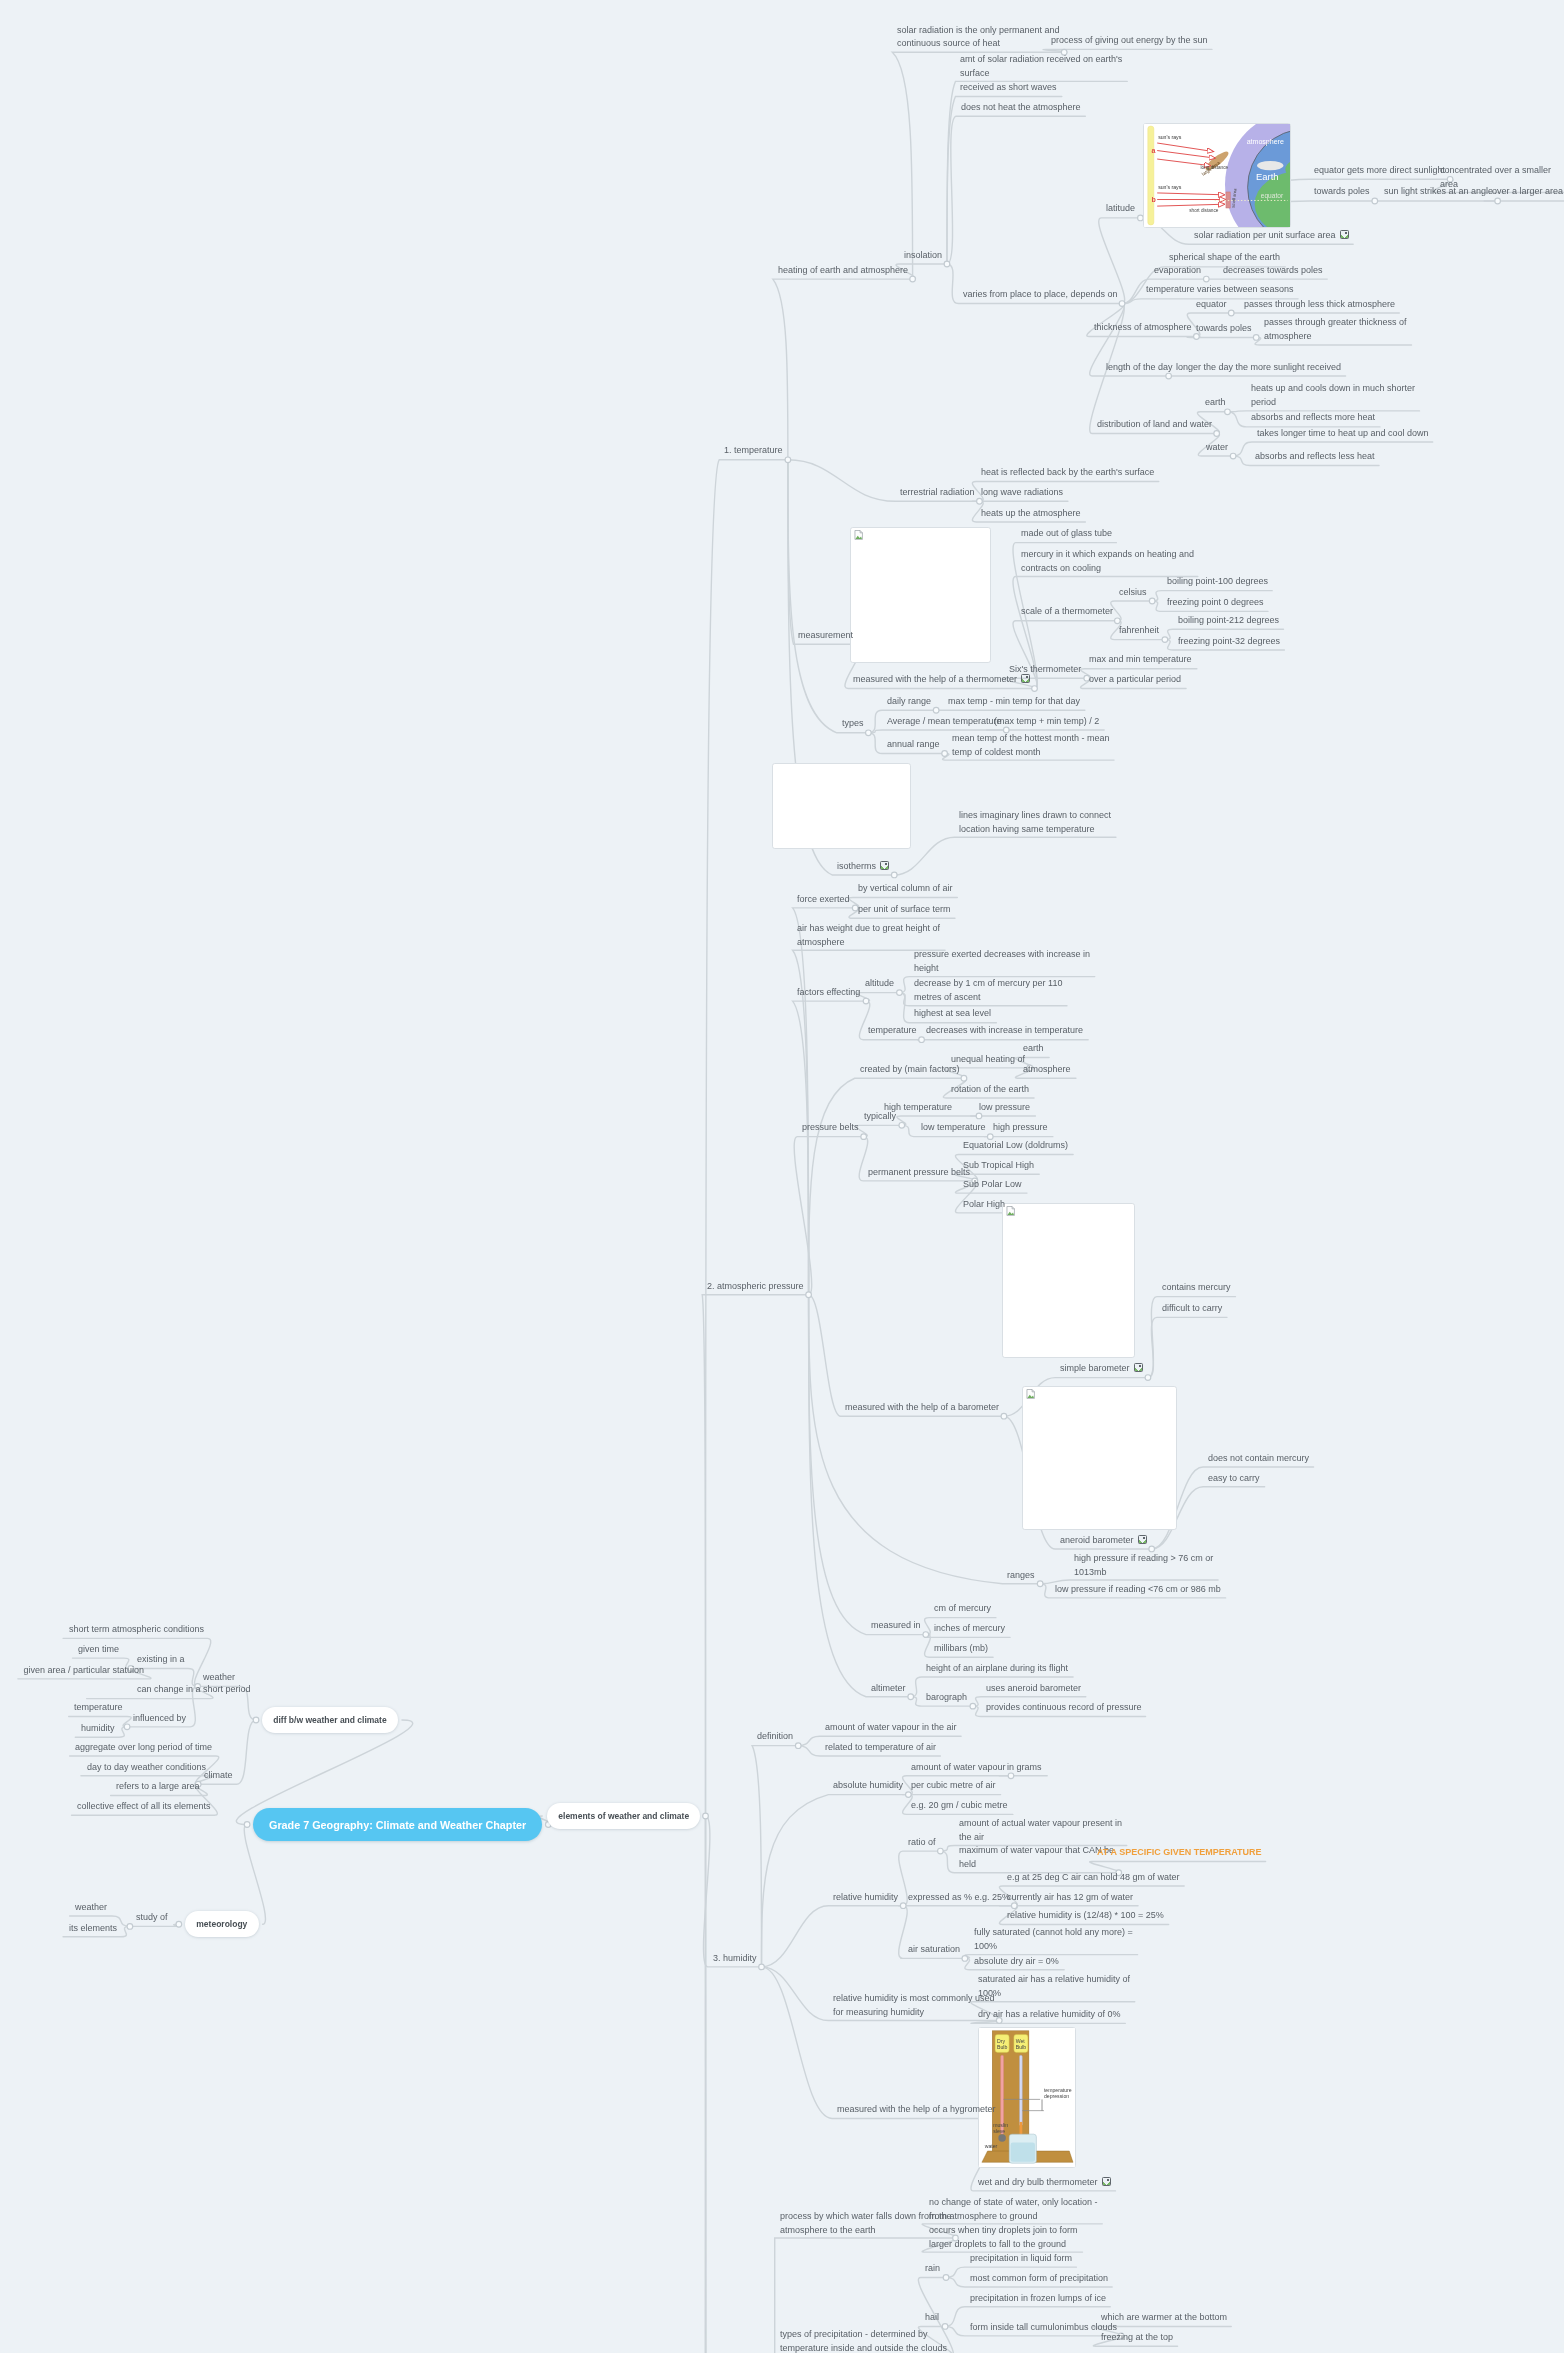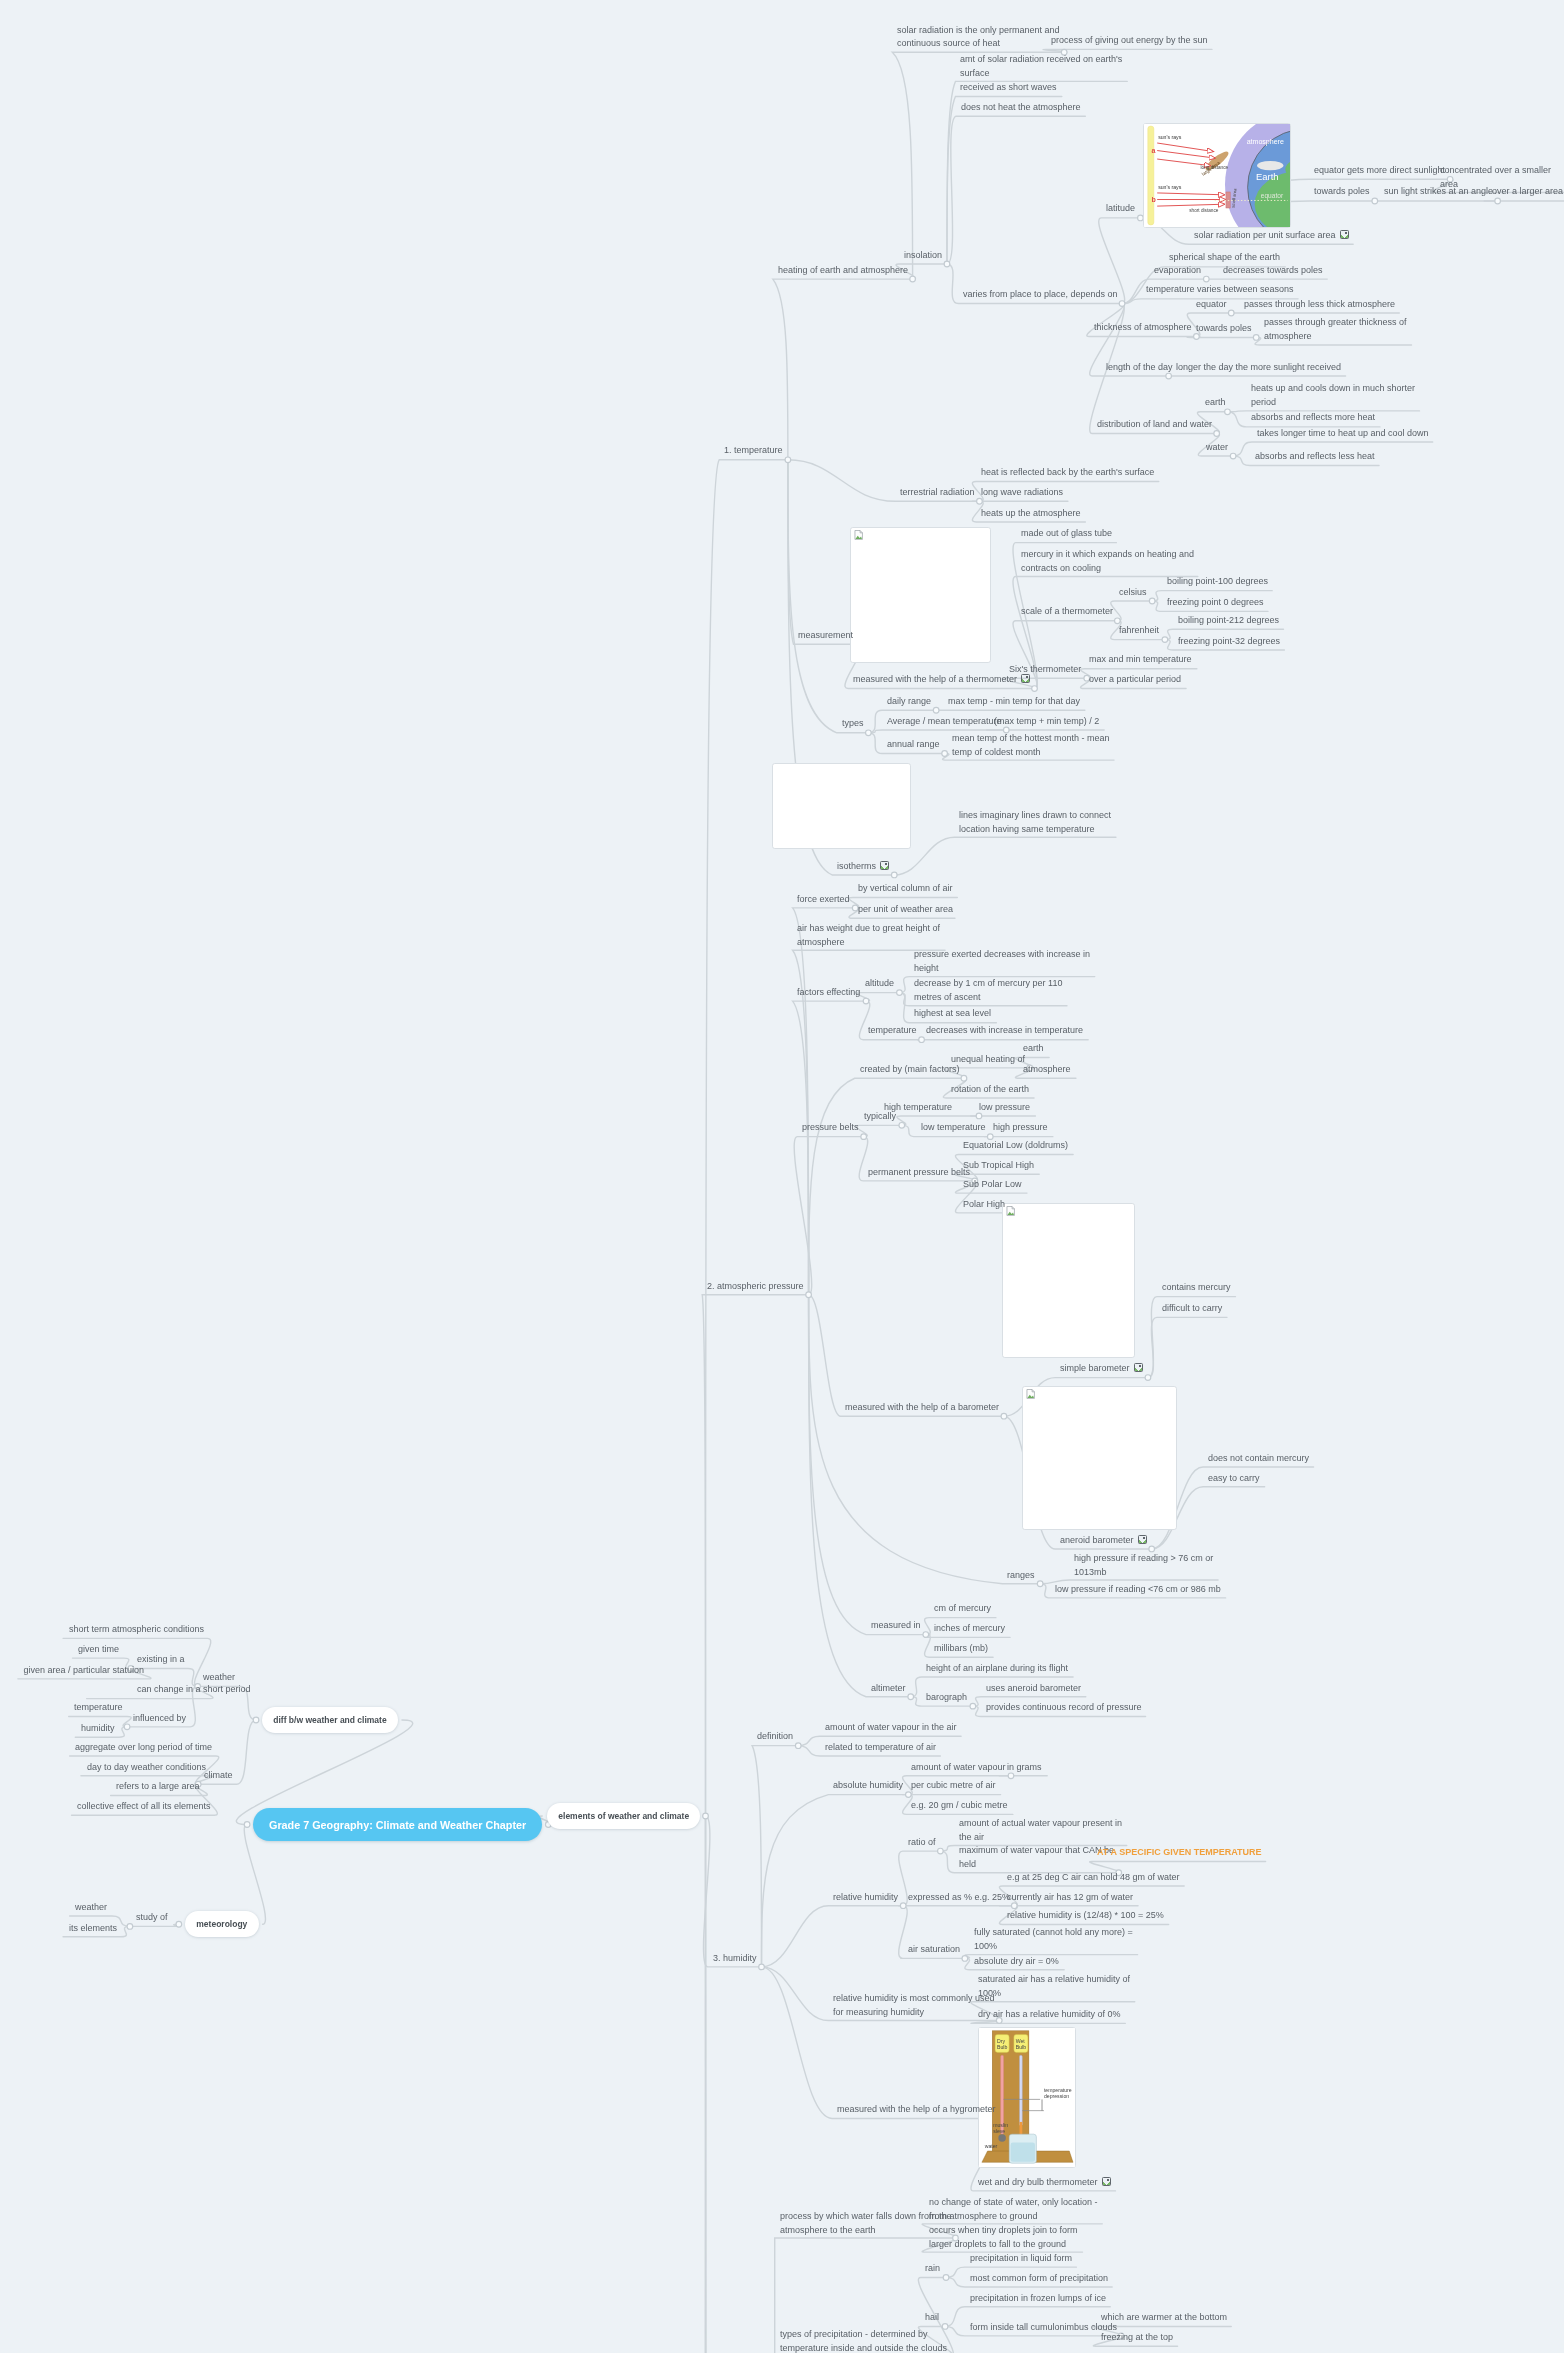--- a/index.html
+++ b/index.html
@@ -524,21 +524,21 @@
     <div class="node" style="left: 887px; top: 715px;"><span>Average / mean temperature</span></div>
     <div class="node" style="left: 994px; top: 715px;"><span>(max temp + min temp) / 2</span></div>
     <div class="node" style="left: 887px; top: 738px;"><span>annual range</span></div>
     <div class="node" style="left: 952px; top: 732px;"><span>mean temp of the hottest month - mean
 temp of coldest month</span></div>
     <div class="node" style="left: 837px; top: 860px;"><span>isotherms</span><span class="mico"></span></div>
     <div class="node" style="left: 959px; top: 809px;"><span>lines imaginary lines drawn to connect
 location having same temperature</span></div>
     <div class="node" style="left: 797px; top: 893px;"><span>force exerted</span></div>
     <div class="node" style="left: 858px; top: 882px;"><span>by vertical column of air</span></div>
-    <div class="node" style="left: 858px; top: 903px;"><span>per unit of weather area</span></div>
+    <div class="node" style="left: 858px; top: 903px;"><span>per unit of surface term</span></div>
     <div class="node" style="left: 797px; top: 922px;"><span>air has weight due to great height of
 atmosphere</span></div>
     <div class="node" style="left: 797px; top: 986px;"><span>factors effecting</span></div>
     <div class="node" style="left: 865px; top: 977px;"><span>altitude</span></div>
     <div class="node" style="left: 914px; top: 948px;"><span>pressure exerted decreases with increase in
 height</span></div>
     <div class="node" style="left: 914px; top: 977px;"><span>decrease by 1 cm of mercury per 110
 metres of ascent</span></div>
     <div class="node" style="left: 914px; top: 1007px;"><span>highest at sea level</span></div>
     <div class="node" style="left: 868px; top: 1024px;"><span>temperature</span></div>

